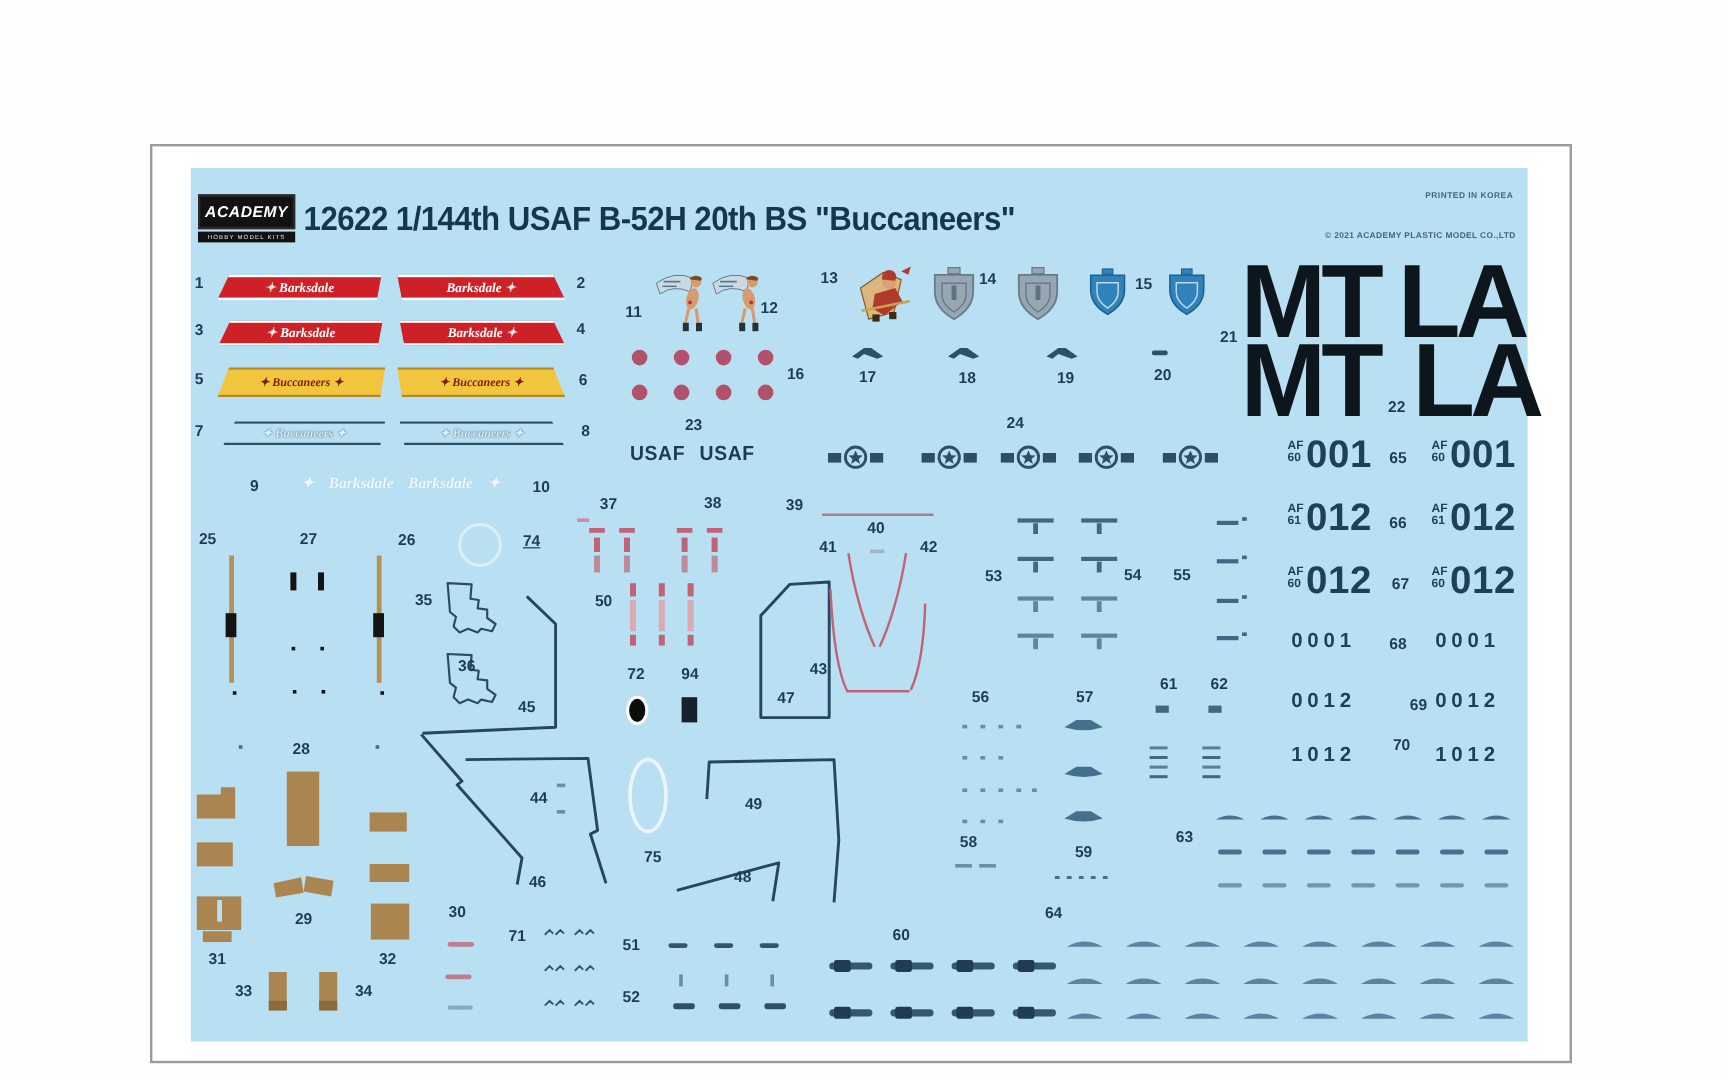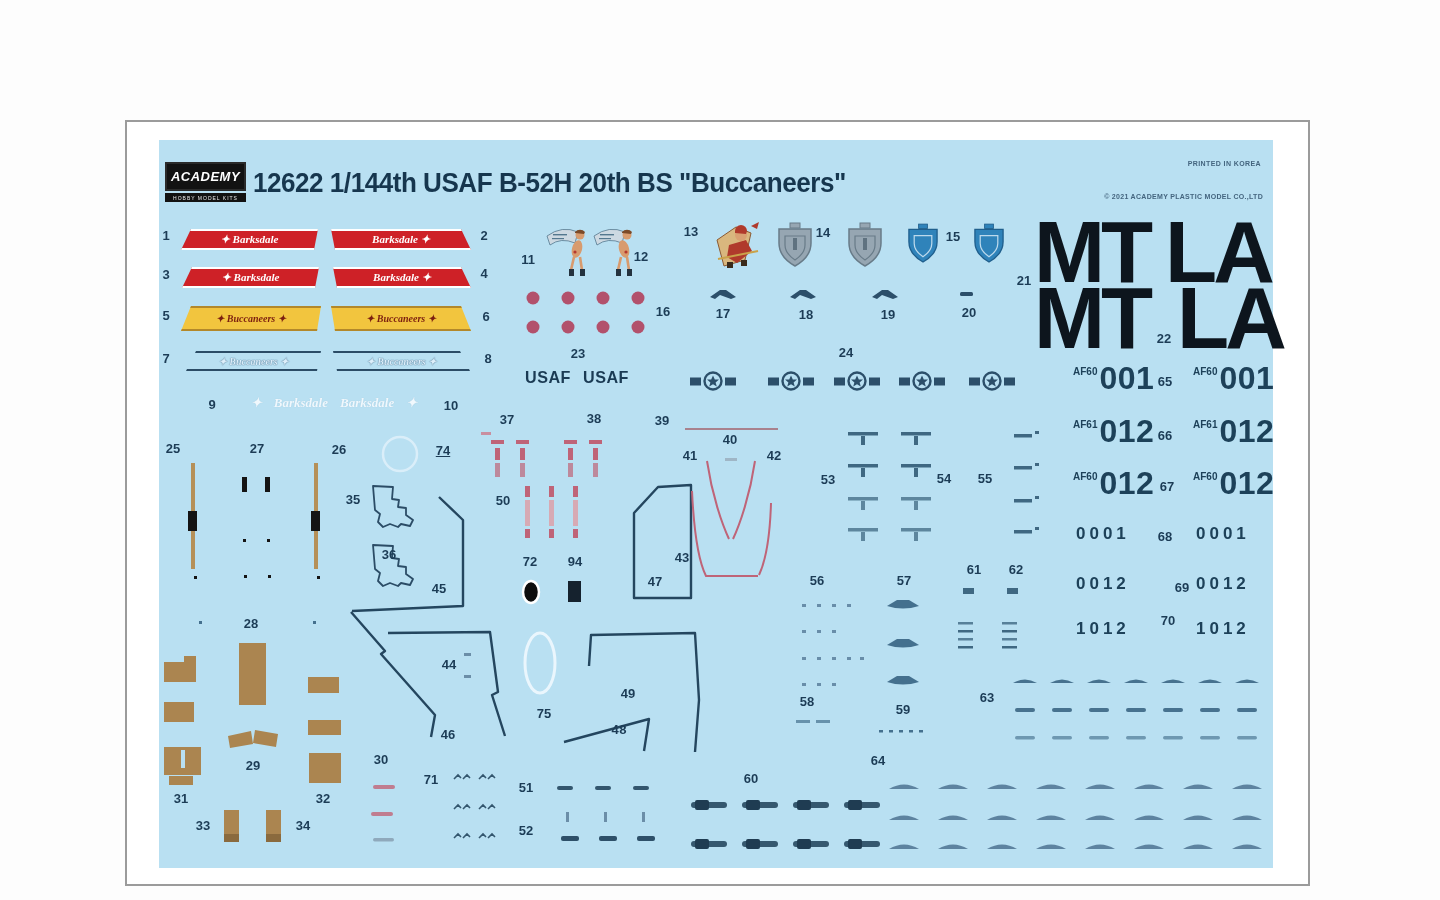--- a/index.html
+++ b/index.html
@@ -40,21 +40,21 @@
   .script-banner{position:absolute;left:62px;top:255px;width:226px;display:flex;gap:12px;align-items:center;
         justify-content:center;color:#f0f8fd;font-family:"Liberation Serif",serif;font-style:italic;
         font-weight:bold;font-size:13px;text-shadow:0 0 1px #9cc4da;}
 
   .tail{position:absolute;font-weight:bold;color:#0d151d;font-size:87px;line-height:1;
         letter-spacing:-4px;transform:scaleX(.98);transform-origin:left top;}
   .usaf{position:absolute;font-weight:bold;font-size:17px;color:#1b3b54;letter-spacing:.5px;
         transform:scaleX(.95);transform-origin:left top;}
 
   .serial{position:absolute;display:flex;align-items:flex-start;color:#1d4159;}
-  .serial .prefix{display:flex;font-size:10px;font-weight:bold;line-height:1;
+  .serial .prefix{display:flex;flex-direction:column;font-size:10px;font-weight:bold;line-height:1;
         margin:5px 2px 0 0;}
   .serial.large .num{font-size:32px;font-weight:bold;line-height:1;letter-spacing:.5px;}
   .serial.medium .num{font-size:17px;font-weight:bold;line-height:1;letter-spacing:4px;}
 </style>
 </head>
 <body>
 
 <div class="page">
 
   <div class="frame">
@@ -580,22 +580,22 @@
           <span class="marker" style="left: 424px; top: 271px;">38</span>
           <span class="marker" style="left: 492px; top: 273px;">39</span>
           <span class="marker" style="left: 560px; top: 292px;">40</span>
           <span class="marker" style="left: 520px; top: 308px;">41</span>
           <span class="marker" style="left: 604px; top: 308px;">42</span>
           <span class="marker" style="left: 512px; top: 410px;">43</span>
           <span class="marker" style="left: 279px; top: 517px;">44</span>
           <span class="marker" style="left: 269px; top: 441px;">45</span>
           <span class="marker" style="left: 278px; top: 587px;">46</span>
           <span class="marker" style="left: 485px; top: 434px;">47</span>
-          <span class="marker" style="left: 449px; top: 583px; font-family: Liberation Mono, monospace;">48</span>
-          <span class="marker" style="left: 458px; top: 546px;">49</span>
+          <span class="marker" style="left: 449px; top: 583px;">48</span>
+          <span class="marker" style="left: 458px; top: 522px;">49</span>
           <span class="marker" style="left: 333px; top: 353px;">50</span>
           <span class="marker" style="left: 356px; top: 640px;">51</span>
           <span class="marker" style="left: 356px; top: 683px;">52</span>
           <span class="marker" style="left: 658px; top: 332px;">53</span>
           <span class="marker" style="left: 774px; top: 331px;">54</span>
           <span class="marker" style="left: 815px; top: 331px;">55</span>
           <span class="marker" style="left: 647px; top: 433px;">56</span>
           <span class="marker" style="left: 734px; top: 433px;">57</span>
           <span class="marker" style="left: 637px; top: 554px;">58</span>
           <span class="marker" style="left: 733px; top: 562px;">59</span>

